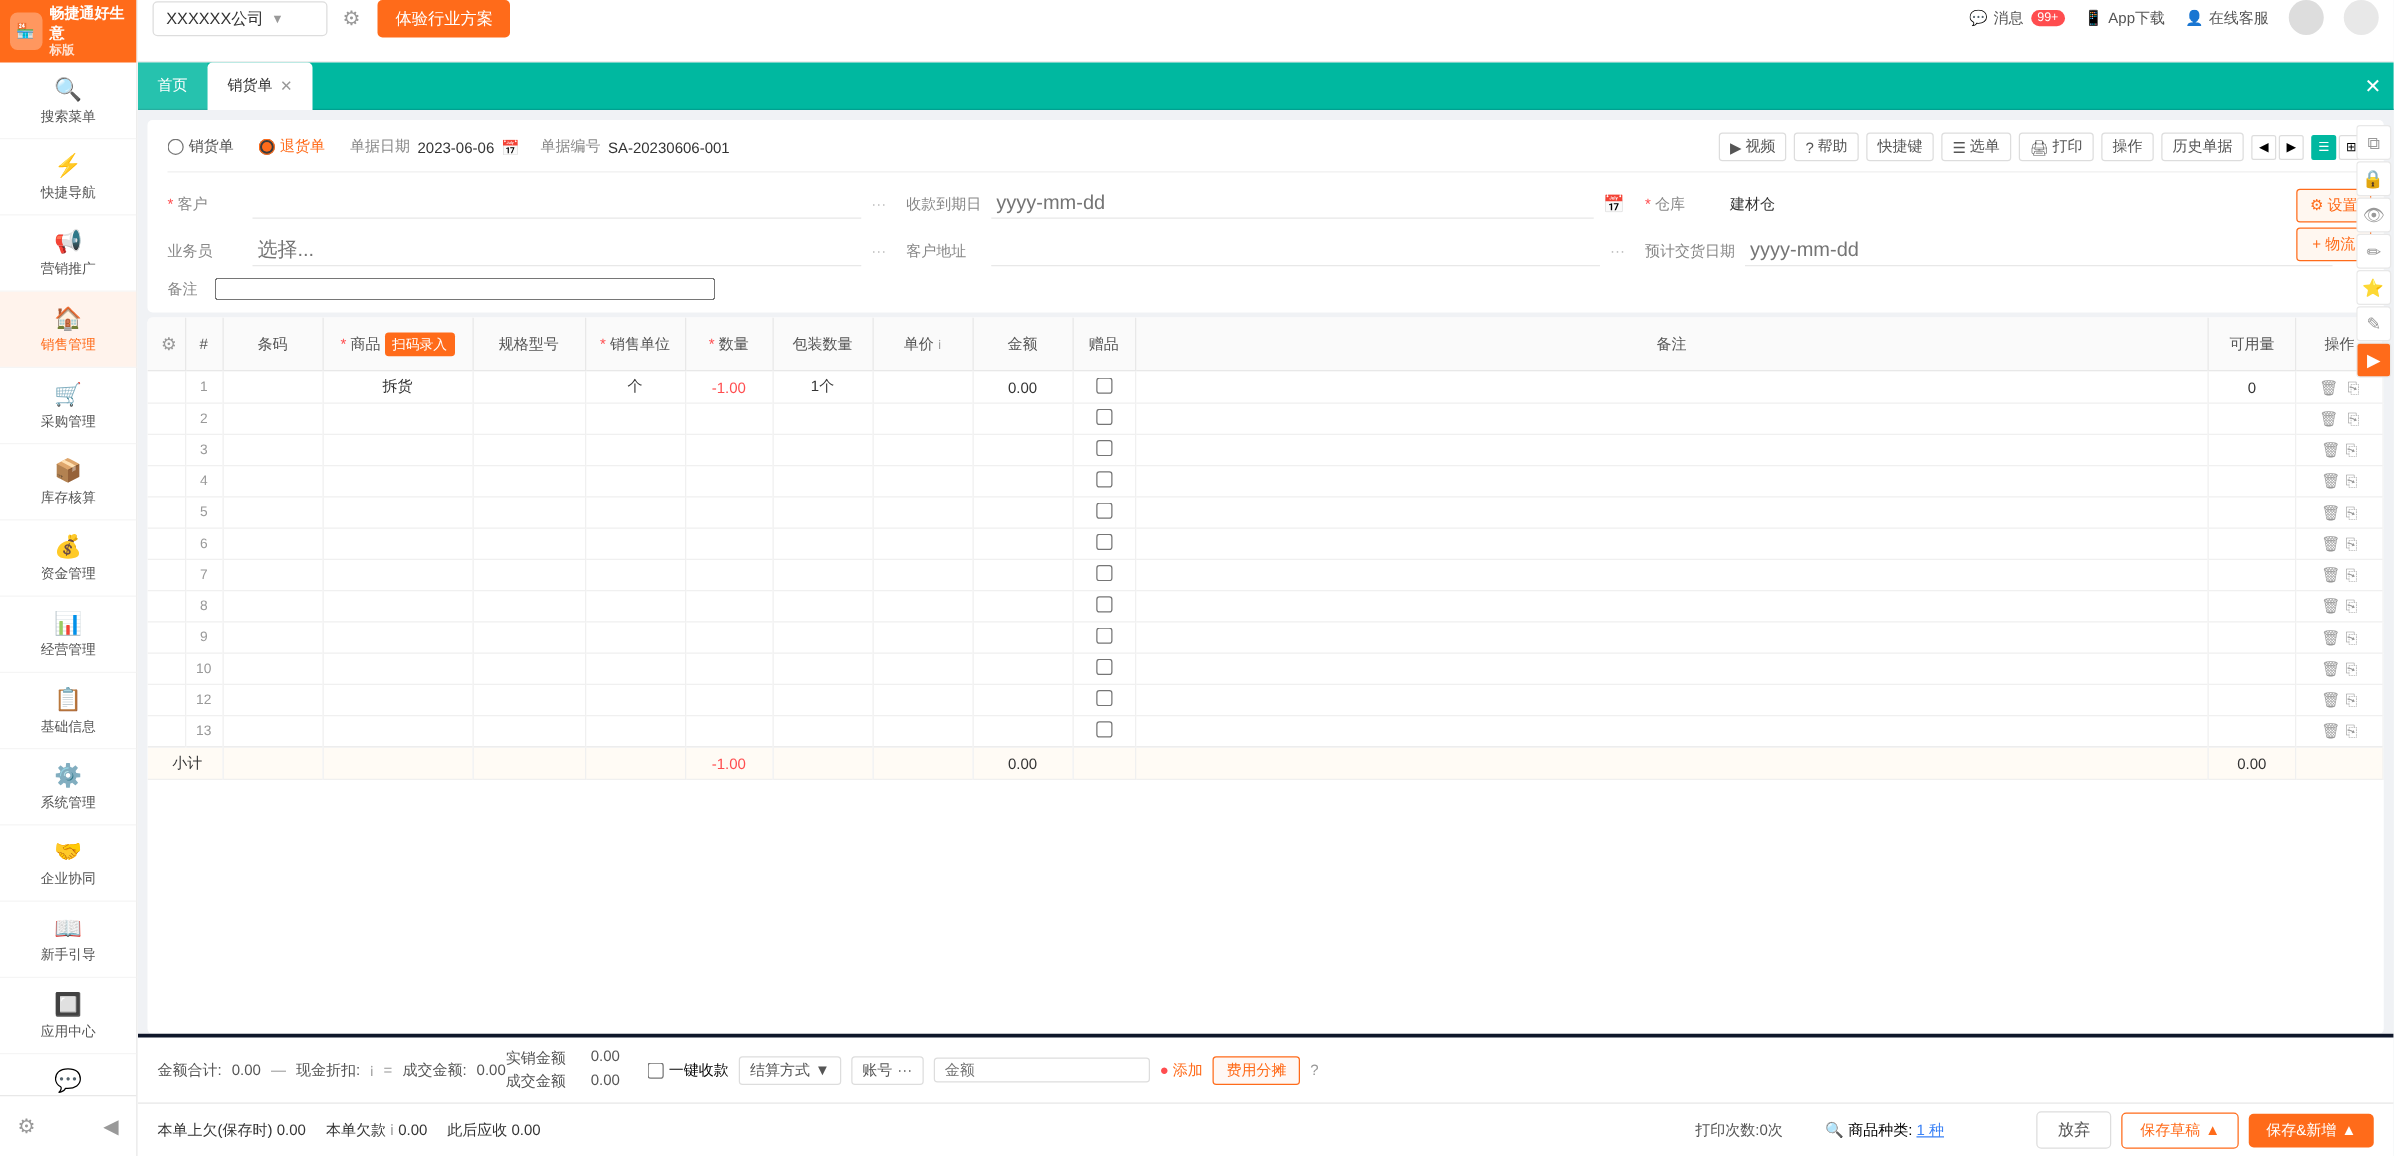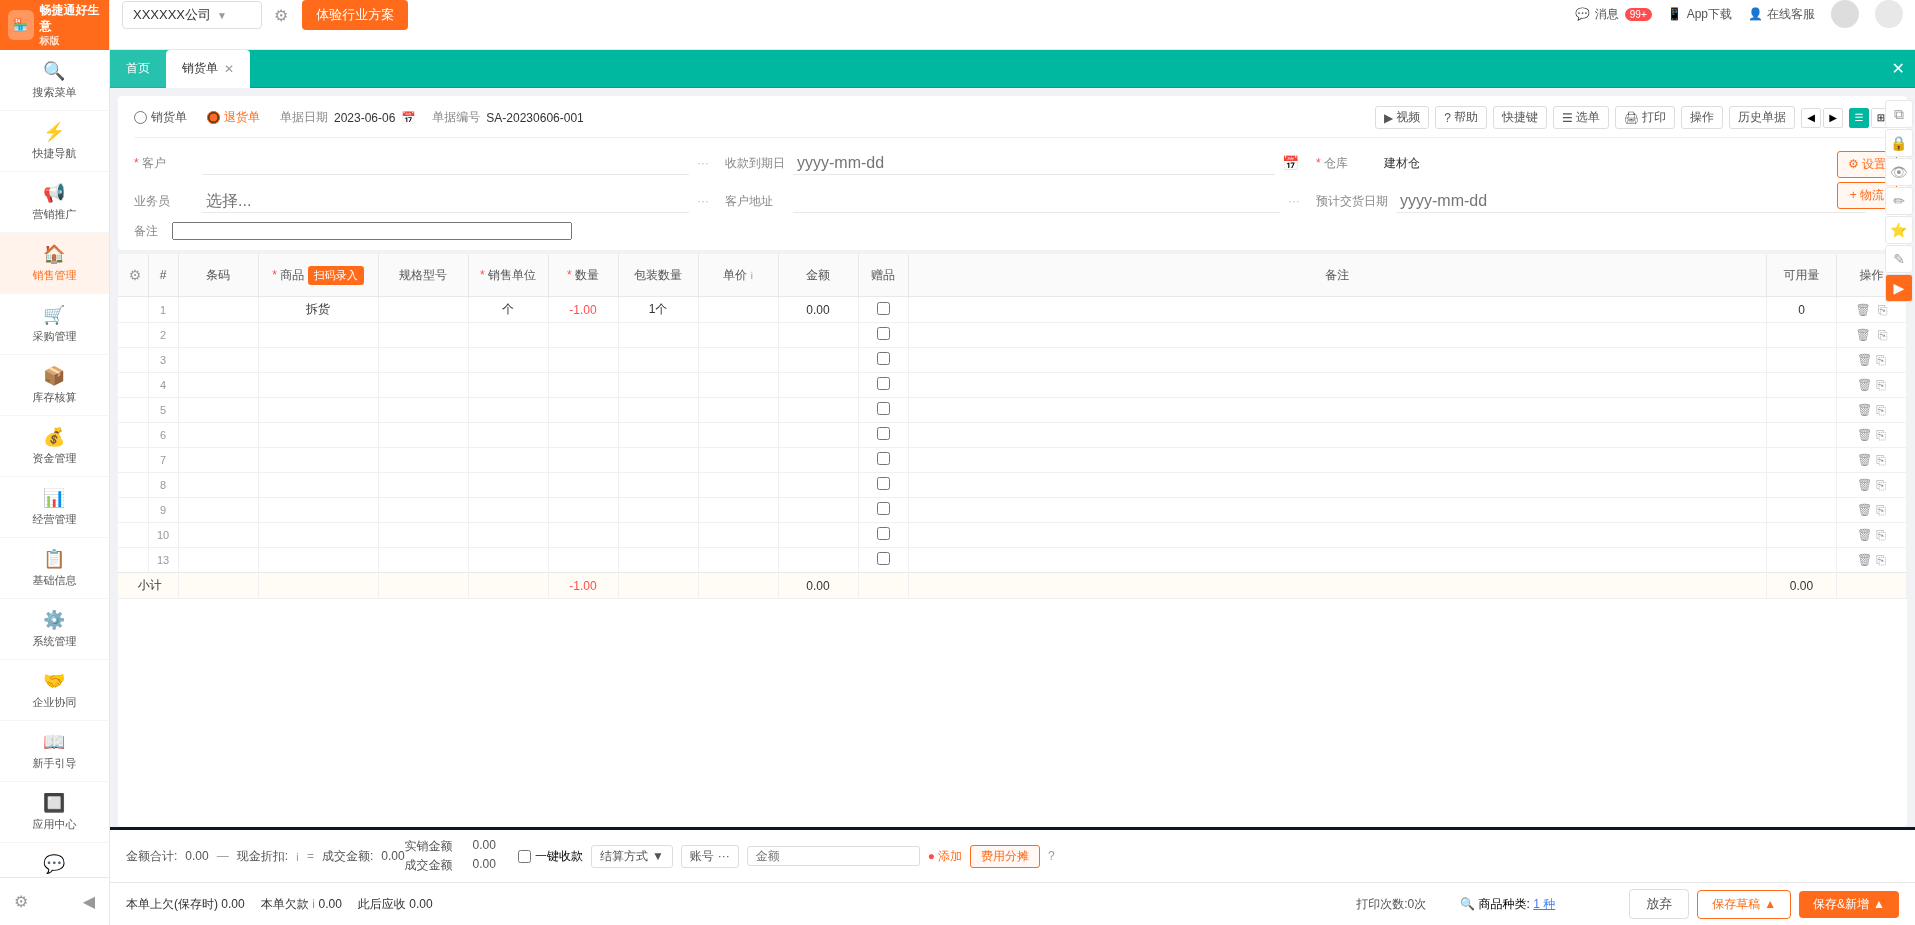--- a/index.html
+++ b/index.html
@@ -687,20 +687,36 @@
                 <td></td>
                 <td></td>
                 <td></td>
                 <td><input type="checkbox" style=""></td>
                 <td></td>
                 <td></td>
                 <td><span style="cursor:pointer;color:#999;margin-right:4px;">🗑</span><span style="cursor:pointer;color:#999;">⎘</span></td>
               </tr>
             <tr class="table-row">
                 <td></td>
+                <td class="row-num">12</td>
+                <td></td>
+                <td></td>
+                <td></td>
+                <td></td>
+                <td></td>
+                <td></td>
+                <td></td>
+                <td></td>
+                <td><input type="checkbox" style=""></td>
+                <td></td>
+                <td></td>
+                <td><span style="cursor:pointer;color:#999;margin-right:4px;">🗑</span><span style="cursor:pointer;color:#999;">⎘</span></td>
+              </tr>
+            <tr class="table-row">
+                <td></td>
                 <td class="row-num">13</td>
                 <td></td>
                 <td></td>
                 <td></td>
                 <td></td>
                 <td></td>
                 <td></td>
                 <td></td>
                 <td></td>
                 <td><input type="checkbox" style=""></td>

